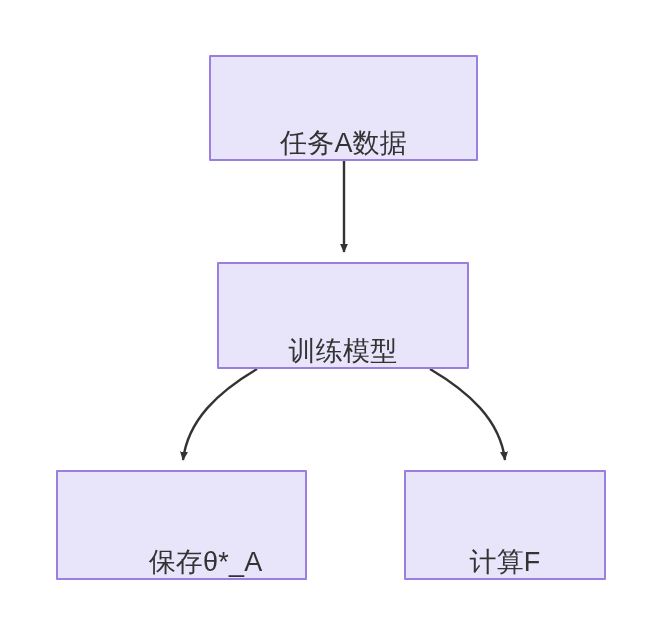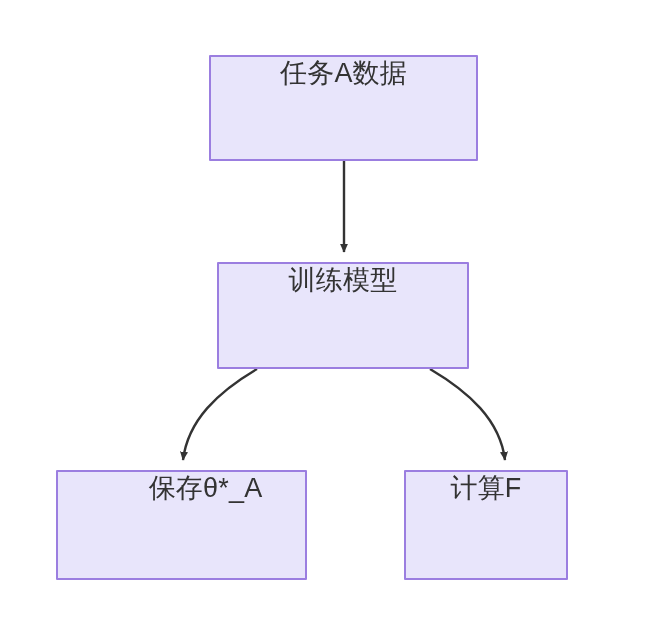--- a/index.html
+++ b/index.html
@@ -25,40 +25,40 @@
     left: 0;
     top: 0;
     width: 661px;
     height: 636px;
     pointer-events: none;
   }
   .flow-node {
     position: absolute;
     box-sizing: border-box;
     display: flex;
-    align-items: flex-start;
+    align-items: flex-end;
     justify-content: center;
     background: #e8e5fb;
     border: 2px solid #9b7ee0;
     border-radius: 1px;
     z-index: 2;
   }
   .node-label {
     color: #333333;
     font-size: 27px;
     line-height: 1.2;
     white-space: nowrap;
     letter-spacing: 0.2px;
     text-align: center;
   }
   
   #node-task-a-data   { left: 209px; top: 55px;  width: 269px; height: 106px; }
   #node-train-model   { left: 217px; top: 262px; width: 252px; height: 107px; }
   #node-save-theta    { left: 56px;  top: 470px; width: 251px; height: 110px; padding-left: 48px; }
-  #node-compute-f     { left: 404px; top: 470px; width: 164px; height: 110px; }
+  #node-compute-f     { left: 404px; top: 470px; width: 202px; height: 110px; }
 </style>
 </head>
 <body>
 
 <div id="diagram-root">
 
   <svg id="edge-layer" viewBox="0 0 661 636" width="661" height="636" xmlns="http://www.w3.org/2000/svg">
     <defs>
       <marker id="arrowhead" markerWidth="10" markerHeight="10" refX="8.2" refY="4" orient="auto" markerUnits="userSpaceOnUse">
         <path d="M 0 0 L 9 4 L 0 8 z" fill="#333333"></path>

